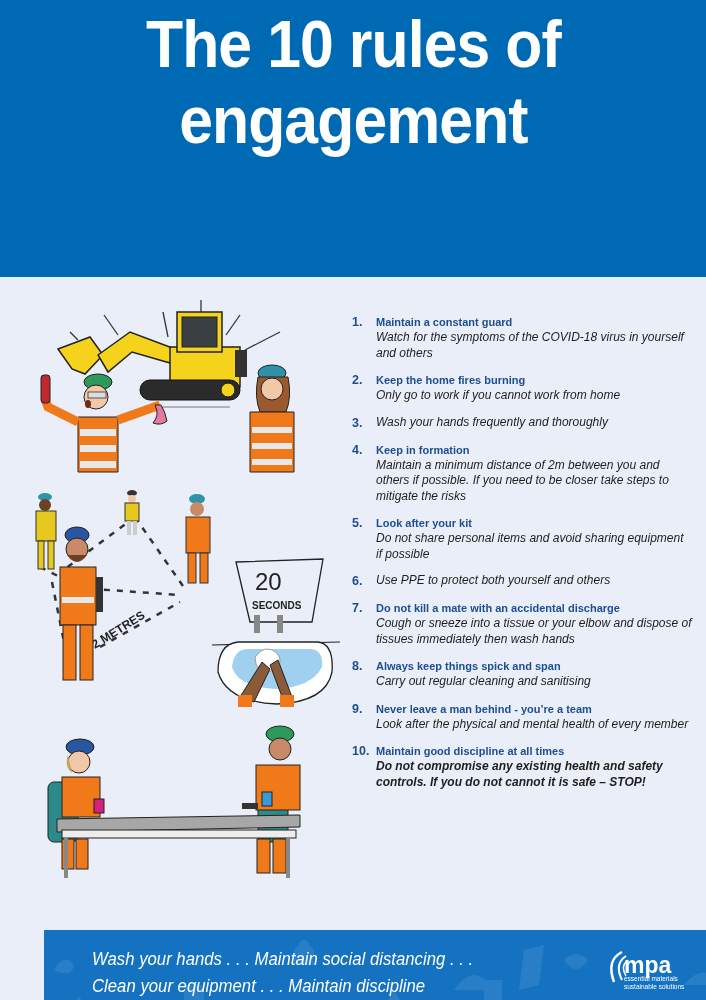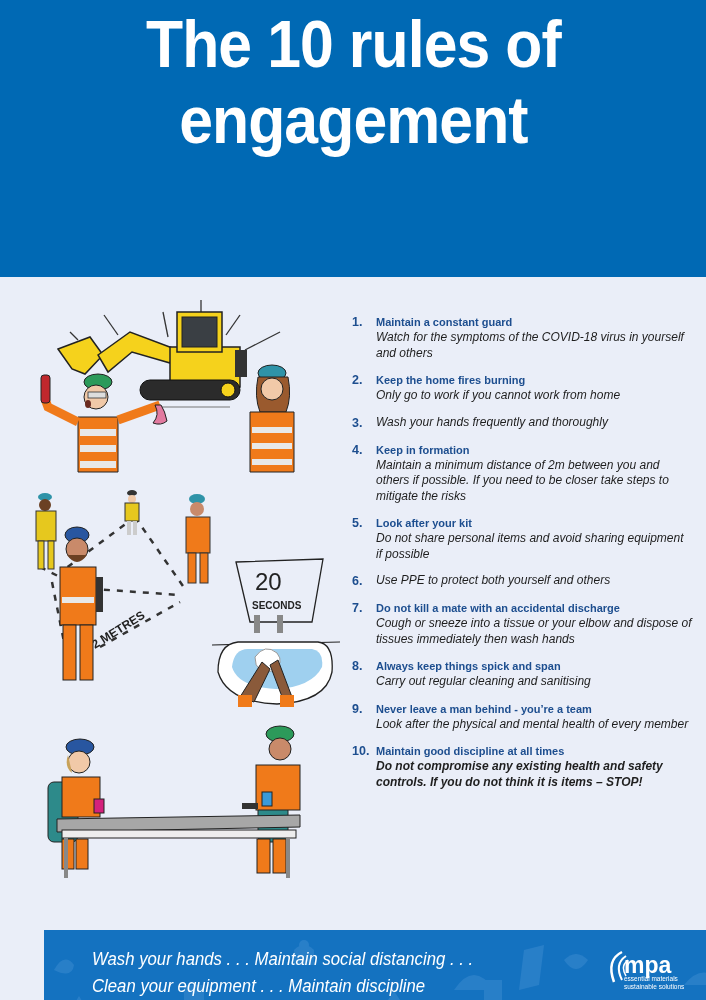--- a/index.html
+++ b/index.html
@@ -246,21 +246,21 @@
       <div class="rule-num">9.</div>
       <div class="rule-body">
         <div class="rule-title">Never leave a man behind - you’re a team</div>
         <div class="rule-desc">Look after the physical and mental health of every member</div>
       </div>
     </div>
     <div class="rule">
       <div class="rule-num">10.</div>
       <div class="rule-body">
         <div class="rule-title">Maintain good discipline at all times</div>
-        <div class="rule-desc strong">Do not compromise any existing health and safety controls. If you do not think it is items – STOP!</div>
+        <div class="rule-desc strong">Do not compromise any existing health and safety controls. If you do not cannot it is safe – STOP!</div>
       </div>
     </div>
   </div>
 </div>
 
 <div class="footer">
   <svg class="footer-bg" width="706" height="91" viewBox="0 0 706 91" xmlns="http://www.w3.org/2000/svg">
     <g fill="#3a8ad0" opacity="0.55">
       <path d="M10 40 q10 -18 20 -5 q-2 14 -20 5 Z"></path>
       <path d="M20 91 l15 -25 l15 25 Z"></path>

